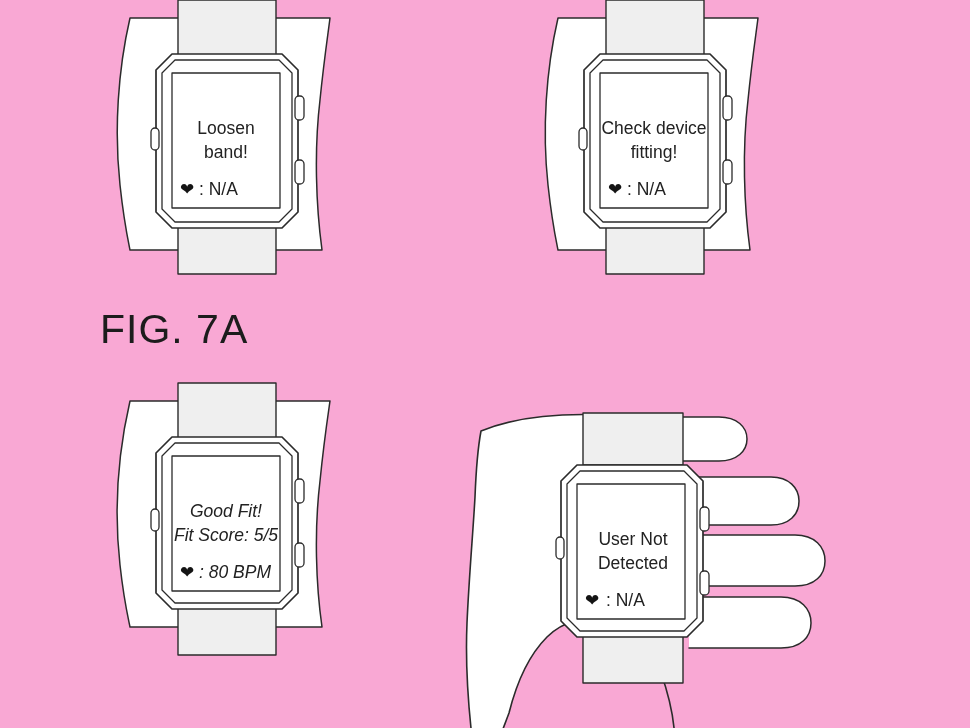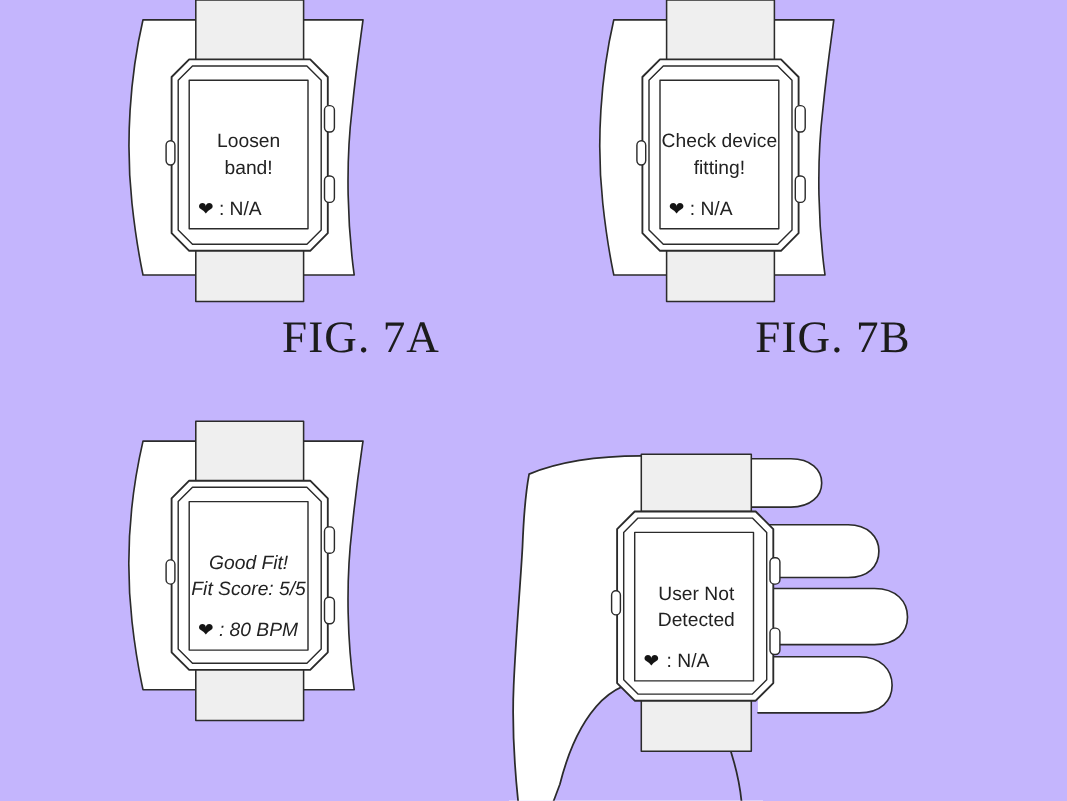--- a/index.html
+++ b/index.html
@@ -11,43 +11,44 @@
     width: 970px;
     height: 728px;
     font-family: "Liberation Sans", sans-serif;
     color: #1a1a1a;
     overflow: hidden;
   }
   #sheet {
     position: relative;
     width: 970px;
     height: 728px;
-    background: #c4b5fd;
+    background: #f9a8d4;
   }
   .figure-cell {
     position: absolute;
   }
   
   #fig-7a { left: 100px;  top: 0px;   width: 300px; height: 360px; }
   #fig-7b { left: 528px;  top: 0px;   width: 300px; height: 360px; }
   #fig-7c { left: 100px;  top: 375px; width: 300px; height: 353px; font-style: italic; }
   #fig-7d { left: 455px;  top: 393px; width: 430px; height: 353px; }
 
   .fig-svg { display: block; }
 
   .fig-caption {
     position: absolute;
     width: 100%;
-    text-align: right;
-    font-family: Liberation Serif, serif;
+    text-align: left;
+    font-family: Liberation Sans, sans-serif;
     font-size: 41px;
     font-weight: 400;
     letter-spacing: 1px;
     color: #1c1c1c;
     white-space: nowrap;
+    margin-top: 24px;
   }
   #cap-7a { top: 282px; left: 0; }
   #cap-7b { top: 282px; left: 0; }
 
   
   .screen-text {
     font-family: "Liberation Sans", sans-serif;
     font-size: 17.5px;
     fill: #222222;
   }
@@ -115,21 +116,20 @@
         <rect x="195" y="160" width="9" height="24" rx="4" fill="#ffffff" stroke="#2b2b2b" stroke-width="1.3"></rect>
 
         <rect x="72" y="73" width="108" height="135" fill="#ffffff" stroke="#2b2b2b" stroke-width="1.3"></rect>
       </g>
 
       <text class="screen-text" x="126" y="134" text-anchor="middle">Check device</text>
       <text class="screen-text" x="126" y="158" text-anchor="middle">fitting!</text>
       <text class="heart-glyph" x="80" y="195">❤</text>
       <text class="screen-hr" x="99" y="195">: N/A</text>
     </svg>
-    <div class="fig-caption" id="cap-7b">FIG. 7B</div>
   </div>
 
   <div class="figure-cell" id="fig-7c">
     <svg class="fig-svg" width="300" height="290" viewBox="0 0 300 290">
       <g fill="none" stroke="#2b2b2b" stroke-width="1.6" stroke-linejoin="round" stroke-linecap="round">
 
         <path d="M 30 26 C 18 78, 14 136, 20 190 C 24 226, 28 242, 30 252
                  L 222 252 C 216 210, 214 156, 220 106 C 224 66, 228 40, 230 26 Z" fill="#ffffff" stroke="#2b2b2b" stroke-width="1.5"></path>
 
         <rect x="78" y="8" width="98" height="55" fill="#efefef" stroke="#2b2b2b" stroke-width="1.4"></rect>

